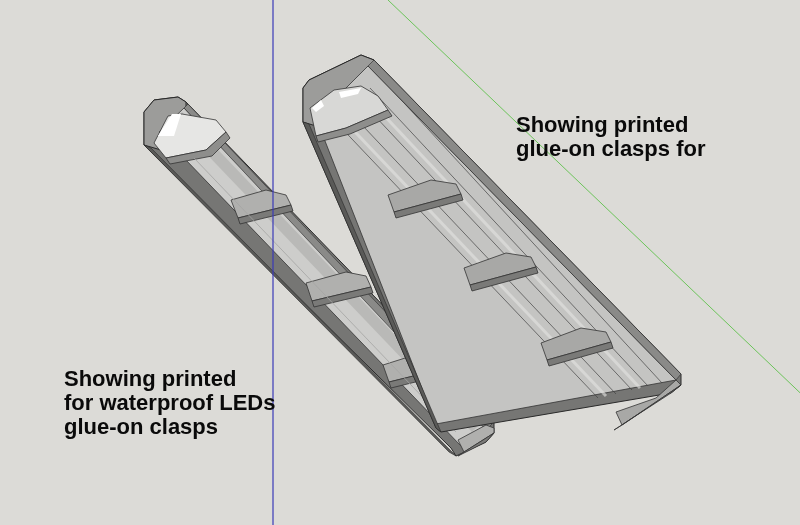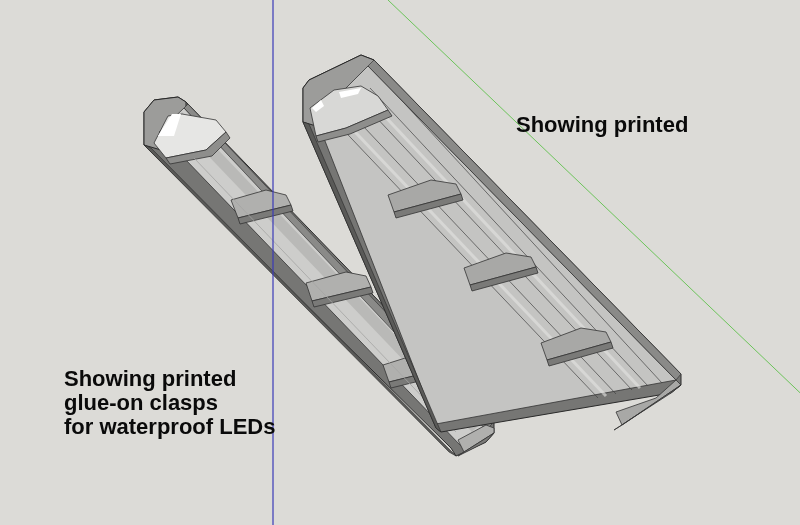--- a/index.html
+++ b/index.html
@@ -99,16 +99,16 @@
     </g>
     <g>
       <polygon points="600,412 640,398 660,380 665,385 606,425" fill="#a8a8a6" stroke="#333" stroke-width="0.8"></polygon>
       <polygon points="606,425 665,385 655,393 598,430" fill="#7a7a78" stroke="#333" stroke-width="0.8"></polygon>
     </g>
   </g>
 
   <line x1="257" y1="0" x2="257" y2="525" stroke="#3a3ab8" stroke-width="1.2"></line>
 </svg>
 
-<div id="label-right" class="label"><div>Showing printed</div></div>
+<div id="label-right" class="label"><div>Showing printed</div><div>glue-on clasps for</div></div>
 
-<div id="label-left" class="label"><div>Showing printed</div><div>glue-on clasps</div><div>for waterproof LEDs</div></div>
+<div id="label-left" class="label"><div>Showing printed</div><div>for waterproof LEDs</div><div>glue-on clasps</div></div>
 </div>
 
 </body></html>

